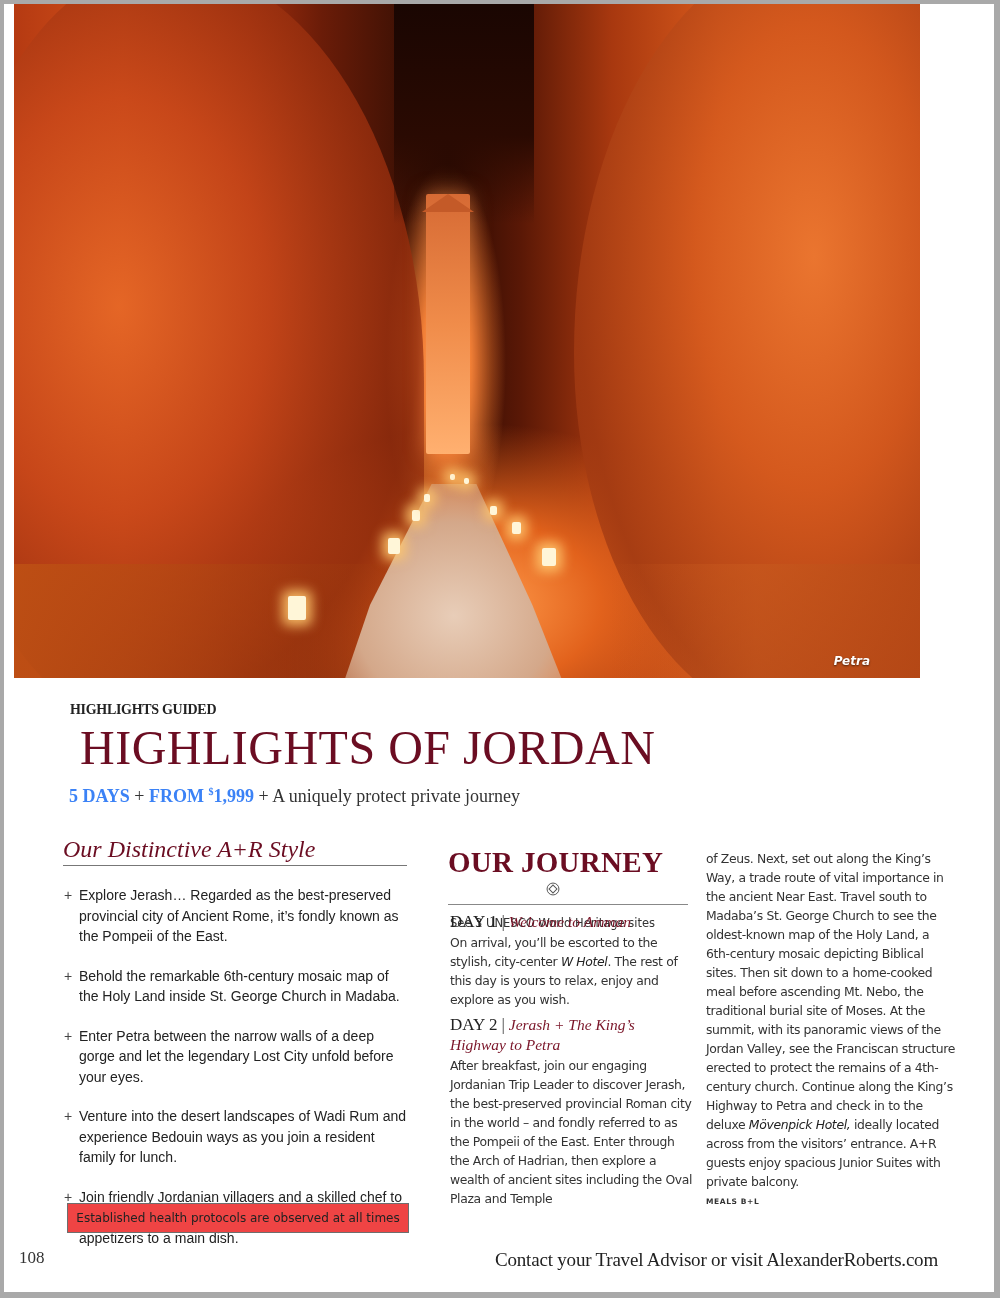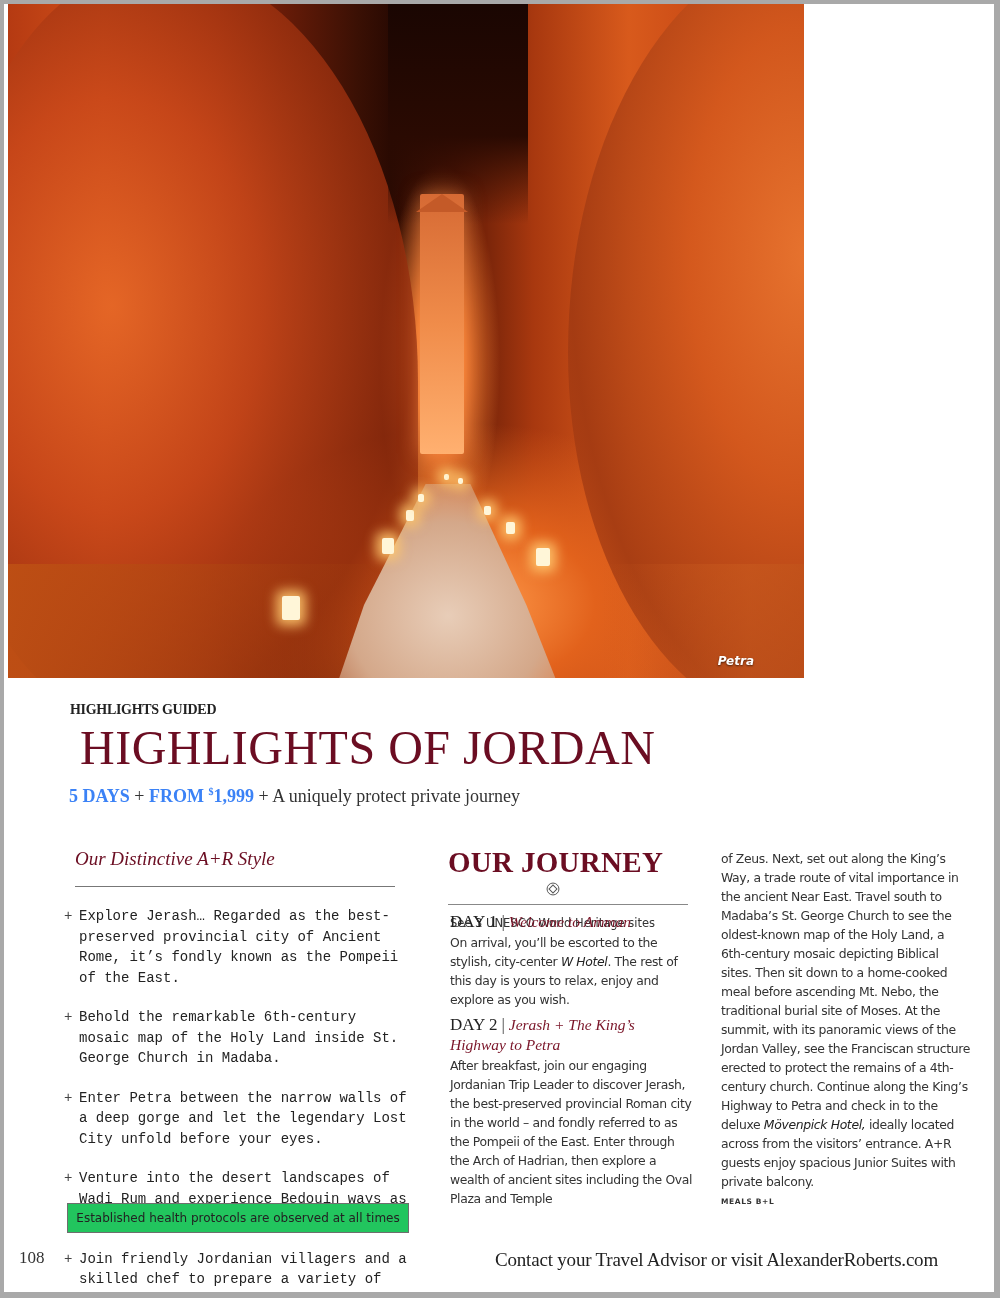--- a/index.html
+++ b/index.html
@@ -1,21 +1,21 @@
 <!DOCTYPE html>
 <html><head>
 <meta charset="utf-8">
 <style>
   html, body { margin:0; padding:0; }
   body { width:1000px; height:1298px; background:#a9a9a9; position:relative; overflow:hidden; }
   .page { position:absolute; left:4px; top:4px; width:990px; height:1288px; background:#ffffff; overflow:hidden; }
   .serif { font-family: "Liberation Serif", "DejaVu Serif", serif; }
 
   
-  .photo { position:absolute; left:4px; top:0; width:796px; height:674px; overflow:hidden;
+  .photo { position:absolute; left:10px; top:0; width:906px; height:674px; overflow:hidden;
     background:
       radial-gradient(ellipse 60px 200px at 432px 360px, #ffb070 0%, #f07a30 40%, rgba(200,70,20,0) 100%),
       radial-gradient(ellipse 260px 180px at 470px 600px, #ff9a4a 0%, #e2621c 45%, rgba(180,50,10,0) 100%),
       linear-gradient(90deg, #b53a12 0%, #d2501a 12%, #a02e0e 26%, #6a1c08 34%, #3a1004 44%, #2a0a02 48%, #5a1806 56%, #a8380f 66%, #d85a1c 78%, #c64614 90%, #a63410 100%);
   }
   .photo .sky { position:absolute; left:380px; top:0; width:140px; height:220px;
     background: linear-gradient(180deg, #1a0602 0%, #2a0a02 60%, rgba(40,10,2,0) 100%); }
   .photo .wall-l { position:absolute; left:-60px; top:-40px; width:470px; height:760px; border-radius:45% 55% 30% 40%;
     background: radial-gradient(ellipse at 35% 45%, #e86a28 0%, #c9481a 35%, #8e2a0c 70%, rgba(90,25,6,0) 100%); opacity:.85; }
   .photo .wall-r { position:absolute; left:560px; top:-60px; width:480px; height:780px; border-radius:55% 40% 40% 50%;
@@ -33,33 +33,33 @@
 
   
   .kicker { position:absolute; left:66px; top:698px; font-size:14px; font-weight:bold; color:#222; letter-spacing:-0.3px; }
   .title { position:absolute; left:76px; top:720px; font-size:48px; color:#6b0d22; letter-spacing:0.5px; line-height:1; white-space:nowrap; }
   .subtitle { position:absolute; left:65px; top:782px; font-size:18px; color:#333; white-space:nowrap; }
   .subtitle .red { color:#3b82f6;font-weight:bold; }
   .subtitle sup { font-size:10px; }
 
   
   .col1 { position:absolute; left:59px; top:832px; width:344px; }
-  .col1 h2 { margin:12px; font-family:"Liberation Serif", serif; font-style:italic; font-size:19px; color:#6b0d22; font-weight:normal; padding-bottom:16px; border-bottom:1px solid #777; }
+  .col1 h2 { margin:0; font-family:"Liberation Serif", serif; font-style:italic; font-size:24px; color:#6b0d22; font-weight:normal; padding-bottom:2px; border-bottom:1px solid #777; }
   .col1 ul { list-style:none; margin:4px 0 0 0; padding:0; }
-  .col1 li { position:relative; padding-left:16px; font-family:Liberation Mono, monospace; font-size:14px; line-height:20.5px; color:#222; margin-bottom:4px;margin-top:19px; }
+  .col1 li { position:relative; padding-left:16px; font-family:Liberation Sans, sans-serif; font-size:14px; line-height:20.5px; color:#222; margin-bottom:4px;margin-top:19px; }
   .col1 li:before { content:"+"; position:absolute; left:1px; top:0; color:#444; }
-  .note { position:absolute; left:63px; top:1199px; width:342px; height:30px; background:#22c55e; border:1px solid #6e6e6e; box-sizing:border-box; font-family:"DejaVu Sans", sans-serif; font-size:12px; color:#222; text-align:center; line-height:28px; }
+  .note { position:absolute; left:63px; top:1199px; width:342px; height:30px; background:#ef4444; border:1px solid #6e6e6e; box-sizing:border-box; font-family:"DejaVu Sans", sans-serif; font-size:12px; color:#222; text-align:center; line-height:28px; }
 
   
   .journey-title { position:absolute; left:444px; top:842px; font-size:29px; color:#6b0d22; letter-spacing:0.3px; white-space:nowrap;font-weight:bold; }
   .unesco { position:absolute; left:446px; top:878px; font-family:"DejaVu Sans", sans-serif; font-size:11.5px; color:#333; display:flex; align-items:center; gap:20px;flex-direction:column; }
   .unesco-icon { width:14px; height:14px; }
   .rule2 { position:absolute; left:444px; top:900px; width:240px; height:1px; background:#888; }
   .col2 { position:absolute; left:446px; top:908px; width:244px; }
-  .col3 { position:absolute; left:702px; top:845px; width:250px;margin-left:15px; }
+  .col3 { position:absolute; left:702px; top:845px; width:250px; }
   .day-head { font-family:"Liberation Serif", serif; font-size:17px; color:#222; line-height:20px; margin:0 0 1px 0; }
   .day-head .sep { color:#444; margin:0 4px; }
   .day-head .place { color:#7a1428; font-style:italic; font-size:15.5px;text-align:center; }
   .body-text { font-family:"DejaVu Sans", sans-serif; font-size:12.4px; line-height:19px; color:#333; margin:0 0 6px 0; letter-spacing:-0.35px; }
   .body-text i { color:#222; }
   .meals { font-family:"DejaVu Sans", sans-serif; font-size:7.5px; font-weight:bold; color:#333; letter-spacing:0.6px; margin-top:0; }
 
   
   .page-number { position:absolute; left:15px; top:1244px; font-size:17px; color:#333; }
   .footer-cta { position:absolute; right:56px; top:1245px; font-size:19px; color:#222; letter-spacing:-0.2px; }

